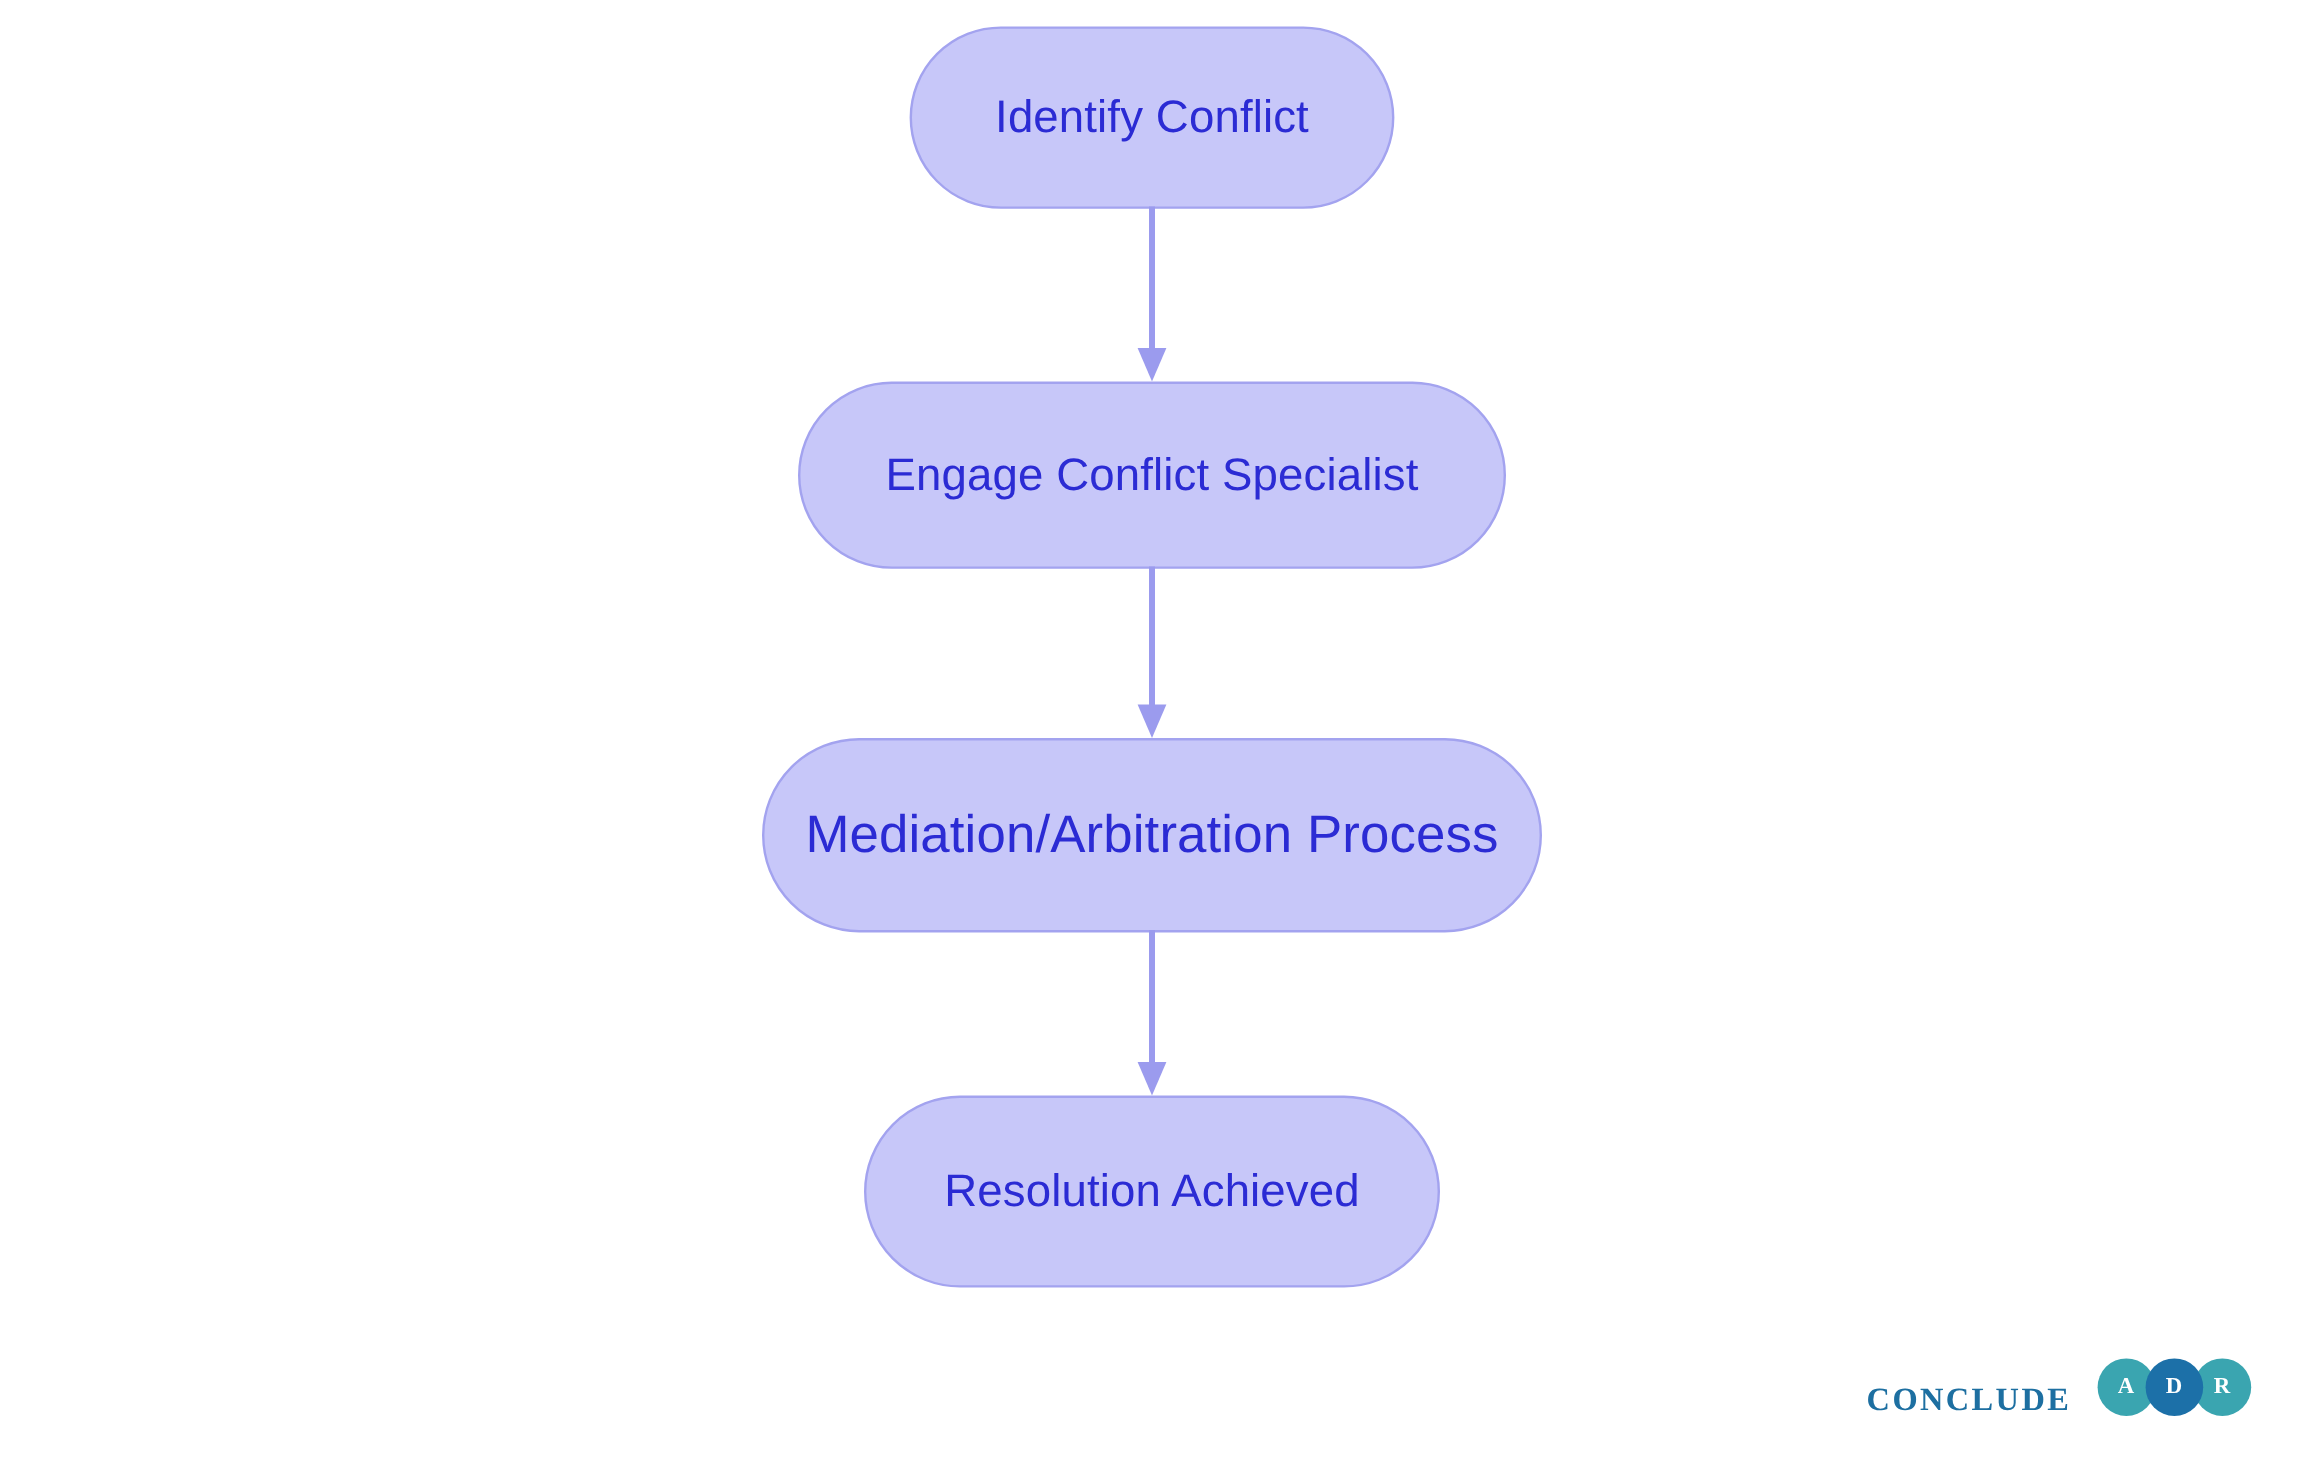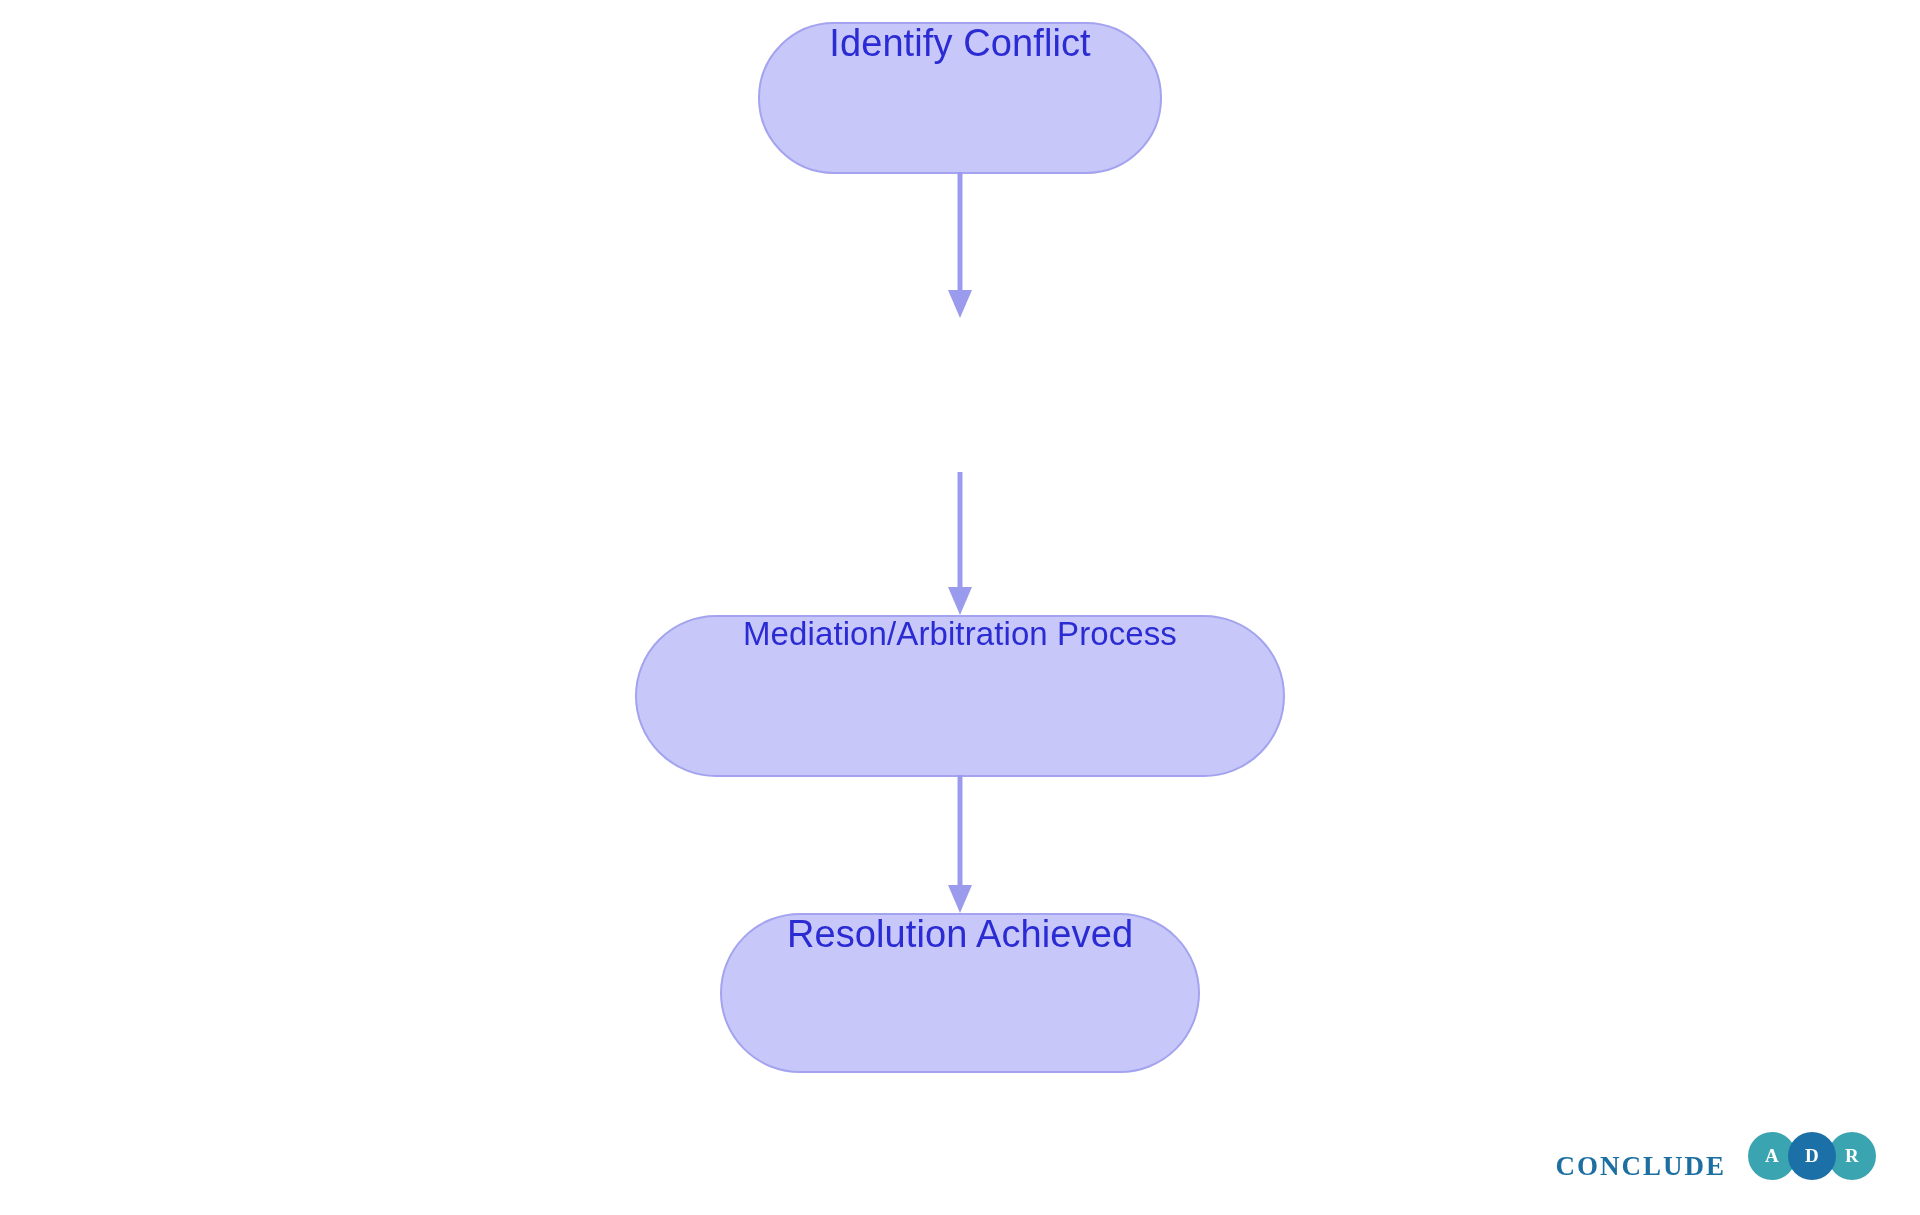--- a/index.html
+++ b/index.html
@@ -33,39 +33,40 @@
     display: flex;
     justify-content: center;
     align-items: center;
     pointer-events: none;
   }
 
   .flow-node {
     pointer-events: auto;
     box-sizing: border-box;
     display: flex;
+    align-items: center;
     justify-content: center;
     background: #c7c7f9;
     border: 2px solid #a3a3ef;
     border-radius: 999px;
     color: #2b2bd4;
     white-space: nowrap;
     letter-spacing: 0.1px;
     font-weight: 400;
   }
 
   .flow-node .node-label {
     display: block;
     line-height: 1;
   }
 
   
   #node-1 { width: 404px; height: 152px; font-size: 38px; }
   #node-2 { width: 590px; height: 156px; font-size: 38px; }
-  #node-3 { width: 650px; height: 162px; font-size: 33px; }
+  #node-3 { width: 650px; height: 162px; font-size: 44px; }
   #node-4 { width: 480px; height: 160px; font-size: 38px; }
 
   .row-1 { top: 22px;  height: 152px; }
   .row-2 { top: 318px; height: 156px; }
   .row-3 { top: 615px; height: 162px; }
   .row-4 { top: 913px; height: 160px; }
 
   
   .connector {
     position: absolute;
@@ -131,20 +132,25 @@
     </div>
   </div>
 
   <div class="connector conn-1">
     <svg width="30" height="148" viewBox="0 0 30 148">
       <line x1="15" y1="0" x2="15" y2="120" stroke="#9b9bee" stroke-width="5"></line>
       <polygon points="3,118 27,118 15,146" fill="#9b9bee"></polygon>
     </svg>
   </div>
 
+  <div class="node-row row-2">
+    <div id="node-2" class="flow-node">
+      <span class="node-label">Engage Conflict Specialist</span>
+    </div>
+  </div>
 
   <div class="connector conn-2">
     <svg width="30" height="145" viewBox="0 0 30 145">
       <line x1="15" y1="0" x2="15" y2="117" stroke="#9b9bee" stroke-width="5"></line>
       <polygon points="3,115 27,115 15,143" fill="#9b9bee"></polygon>
     </svg>
   </div>
 
   <div class="node-row row-3">
     <div id="node-3" class="flow-node">

